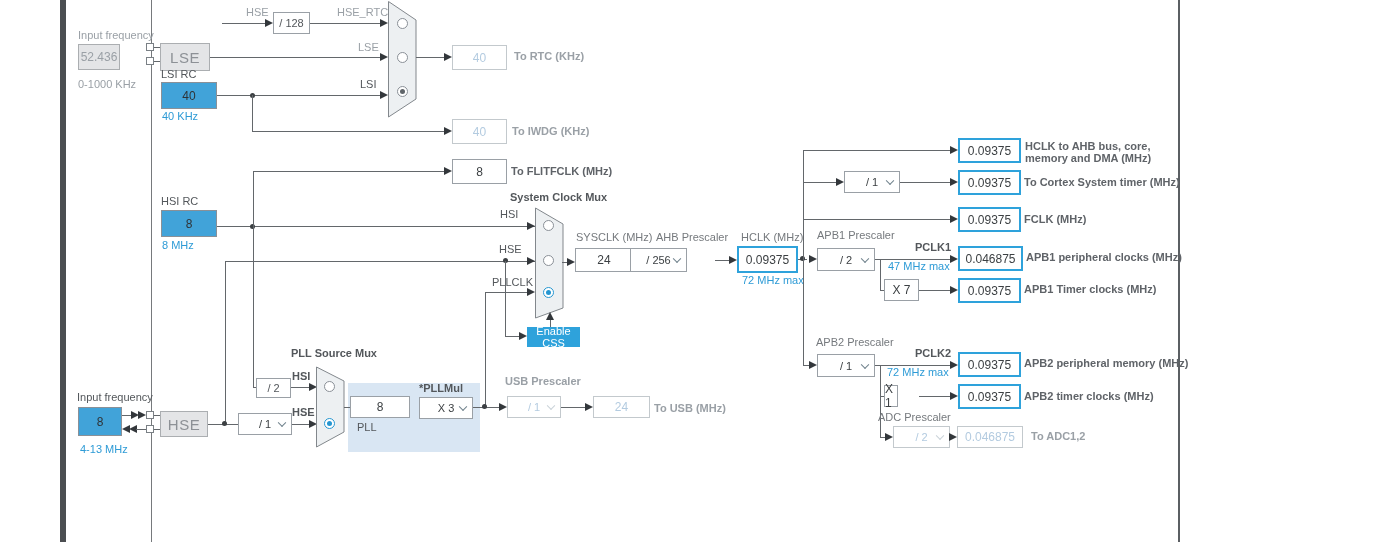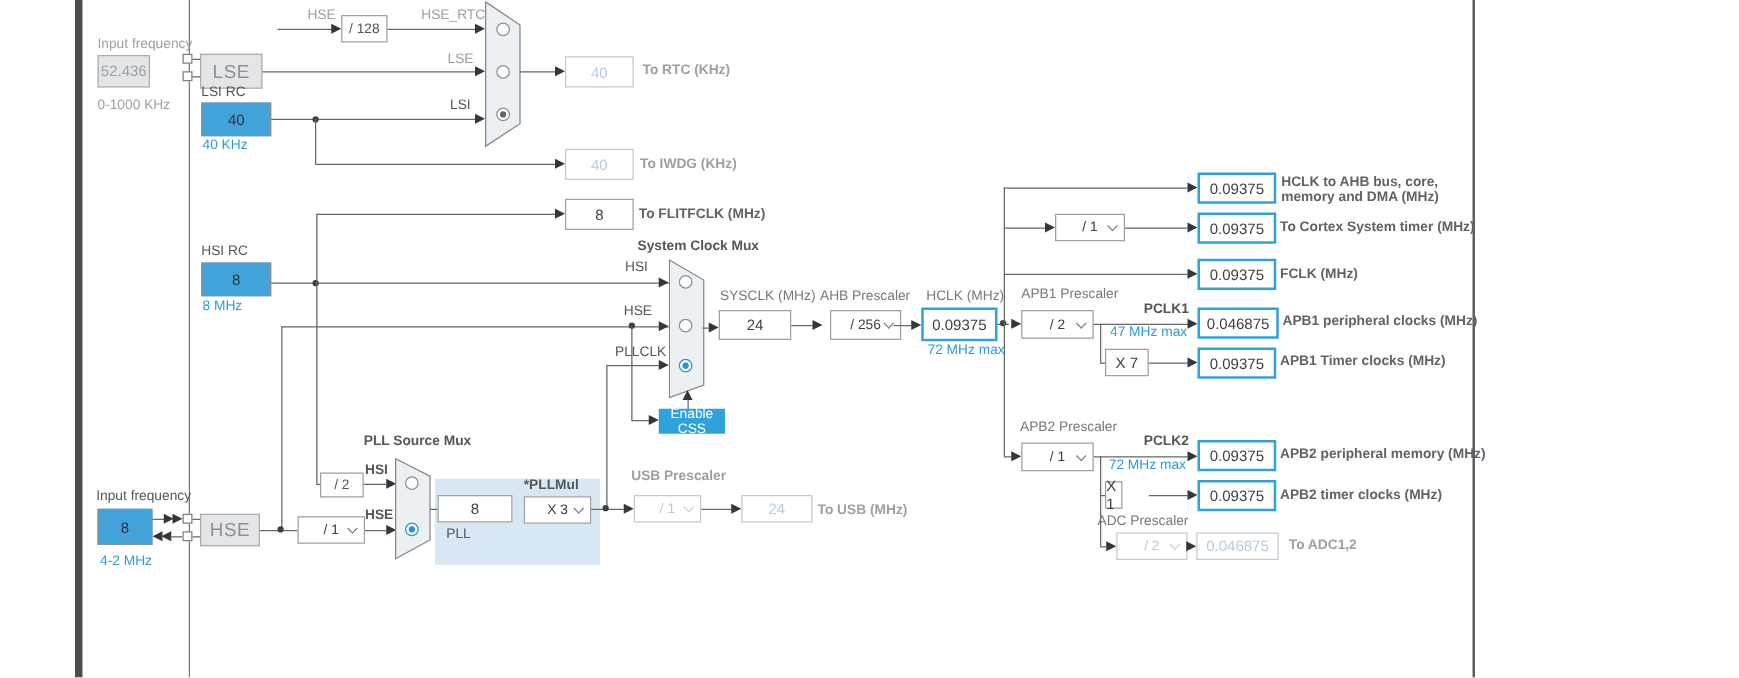--- a/index.html
+++ b/index.html
@@ -139,21 +139,21 @@
   <button class="cssbtn flexc" style="left:527px;top:327px;width:53px;height:20px">Enable CSS</button>
 
   <div class="wh" style="left:562px;top:262px;width:5px"></div>
   <div class="ar" style="left:567px;top:258px"></div>
   <div class="lbl l-mid" style="left:576px;top:231px">SYSCLK (MHz)</div>
   <div class="vbox flexc" style="left:575px;top:248px;width:58px;height:24px">24</div>
 
   <div class="wh" style="left:633px;top:260px;width:17px"></div>
   <div class="ar" style="left:650px;top:256px"></div>
   <div class="lbl l-mid" style="left:656px;top:231px">AHB Prescaler</div>
-  <div class="dd flexc" style="left:664px;top:248px;width:57px;height:24px">
+  <div class="dd flexc" style="left:630px;top:248px;width:57px;height:24px">
     <span>/ 256</span>
       <span class="chev"></span>
   </div>
 
   <div class="wh" style="left:715px;top:260px;width:14px"></div>
   <div class="ar" style="left:729px;top:256px"></div>
   <div class="lbl l-mid" style="left:741px;top:231px">HCLK (MHz)</div>
   <div class="vbox hl flexc" style="left:737px;top:246px;width:61px;height:27px">0.09375</div>
   <div class="lbl l-blue" style="left:742px;top:274px">72 MHz max</div>
 
@@ -230,21 +230,21 @@
   <div class="dd dis flexc" style="left:893px;top:426px;width:57px;height:22px">
     <span>/ 2</span>
       <span class="chev"></span>
   </div>
   <div class="ar" style="left:949px;top:433px"></div>
   <div class="vbox dis flexc" style="left:957px;top:426px;width:66px;height:22px">0.046875</div>
   <div class="lbl lb" style="left:1031px;top:430px">To ADC1,2</div>
 
   <div class="lbl l-dark" style="left:77px;top:391px">Input frequency</div>
   <div class="srcbox flexc" style="left:78px;top:407px;width:44px;height:29px">8</div>
-  <div class="lbl l-blue" style="left:80px;top:443px">4-2 MHz</div>
+  <div class="lbl l-blue" style="left:80px;top:443px">4-13 MHz</div>
 
   <div class="wh" style="left:122px;top:415px;width:12px"></div>
   <div class="ar" style="left:131px;top:411px"></div>
   <div class="ar" style="left:138px;top:411px"></div>
   <div class="sq" style="left:146px;top:411px"></div>
   <div class="wh" style="left:154px;top:415px;width:6px"></div>
   <div class="ar-l" style="left:122px;top:425px"></div>
   <div class="ar-l" style="left:129px;top:425px"></div>
   <div class="wh" style="left:136px;top:429px;width:10px"></div>
   <div class="sq" style="left:146px;top:425px"></div>

